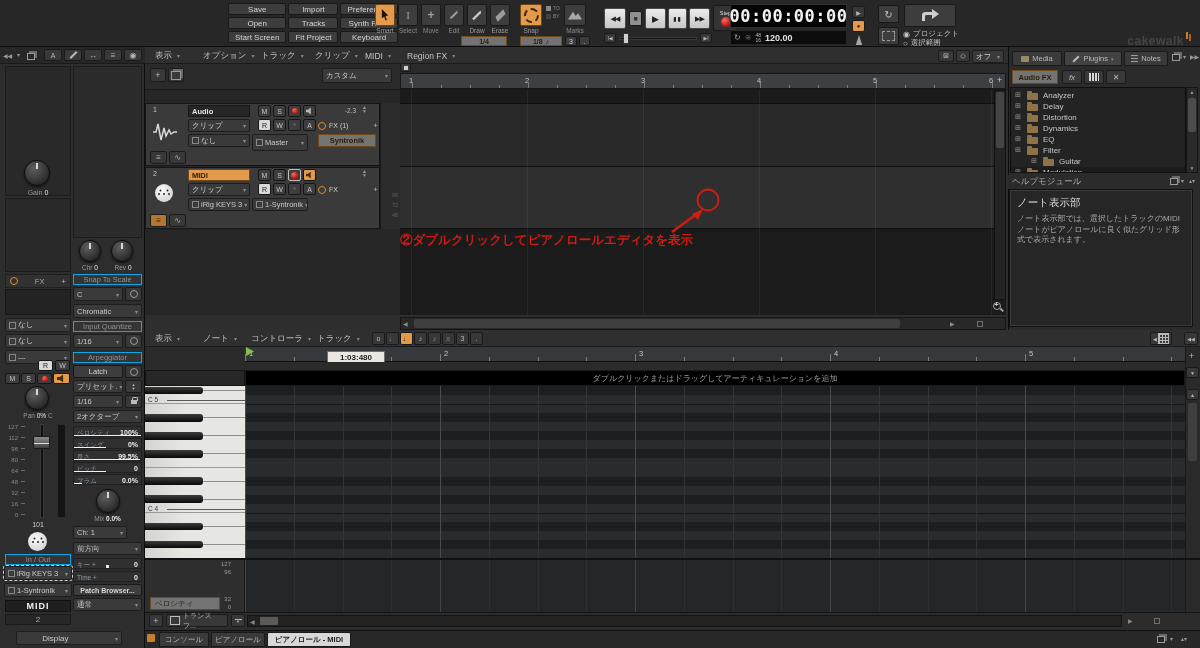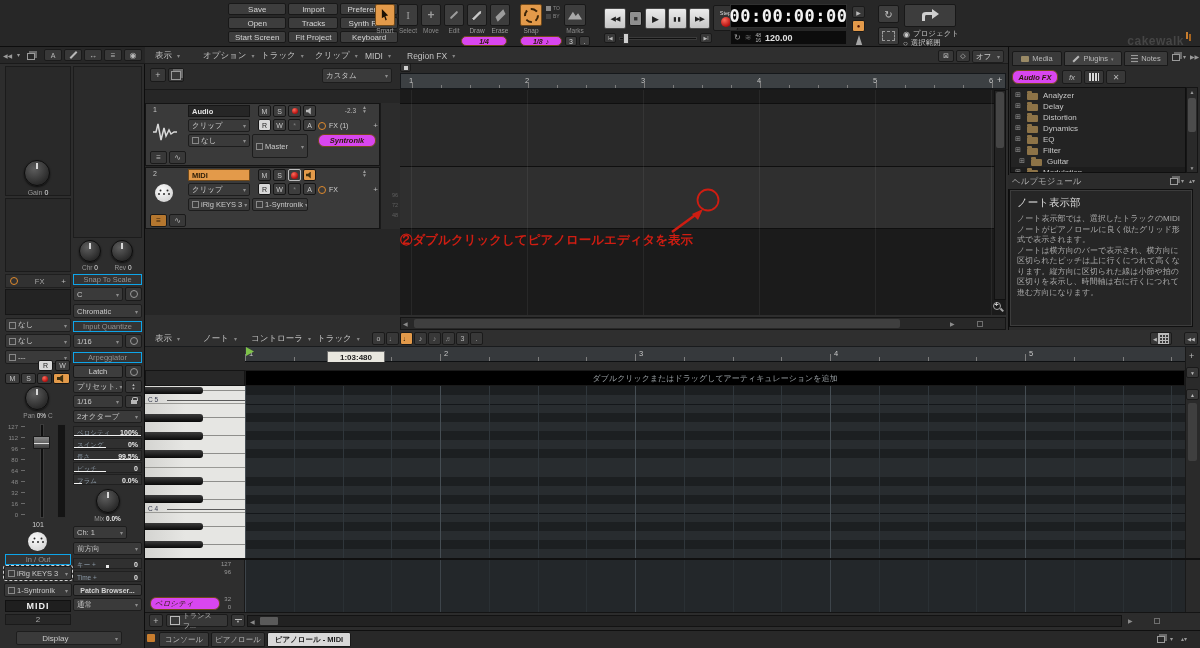--- a/index.html
+++ b/index.html
@@ -11,22 +11,22 @@
        justify-content:center;border-radius:2px;font-size:8px;}
   .ltbtn{background:linear-gradient(#ececec,#c6c6c6);border:1px solid #4a4a4a;border-radius:2px;
        color:#222;display:flex;align-items:center;justify-content:center;font-size:8px;}
   .dd{background:#3a3a3a;border:1px solid #1d1d1d;color:#c9c9c9;display:flex;align-items:center;
        padding:0 3px;border-radius:2px;font-size:7.5px;overflow:hidden;white-space:nowrap;}
   .dd::after{content:"▾";font-size:6px;color:#8d8d8d;margin-left:auto;padding-left:2px;}
   .menu{display:flex;align-items:center;height:17px;padding:0 5px;color:#c2c2c2;font-size:8.5px;white-space:nowrap;}
   .menu::after{content:"▾";font-size:6px;color:#858585;margin-left:5px;}
   .hdr{background:#343434;border:1px solid #0ea5e9;color:#929292;font-size:7.5px;display:flex;
        align-items:center;justify-content:center;white-space:nowrap;}
-  .chip{background:#d946ef;color:#2b1c08;border:1px solid #70491a;border-radius:6px;font-weight:bold;
-       display:flex;align-items:center;justify-content:center;font-size:7.5px;white-space:nowrap;font-style:italic;}
+  .chip{background:#737373;color:#2b1c08;border:1px solid #70491a;border-radius:0;font-weight:bold;
+       display:flex;align-items:center;justify-content:center;font-size:7.5px;white-space:nowrap;}
   .pbtn{background:#3d3d3d;border:1px solid #161616;color:#c6c6c6;font-size:7px;display:flex;
        align-items:center;justify-content:center;border-radius:2px;}
   .pbtn.lit{background:#d8d8d8;color:#1e1e1e;}
   .pbtn.orangebg{background:#e39a4a;color:#3a2408;}
   .mini{background:#383838;border:1px solid #1a1a1a;color:#b9b9b9;display:flex;align-items:center;
        justify-content:center;border-radius:2px;font-size:7px;}
   .knob{position:absolute;border-radius:50%;border:1px solid #0d0d0d;
        background:radial-gradient(circle at 38% 32%,#5e5e5e,#2a2a2a 72%);box-shadow:0 1px 2px rgba(0,0,0,.7);}
   .knob::after{content:"";position:absolute;left:calc(50% - 1px);top:2px;width:2px;height:6px;background:#d8d8d8;}
   .dbox{width:8px;height:7px;border:1px solid #9a9a9a;box-shadow:2px -2px 0 -0px #6a6a6a;display:inline-block;}
@@ -453,21 +453,21 @@
   <div class="a pbtn" style="left:303px;top:119px;width:13px;height:12px;">A</div>
   <div class="a" style="left:318px;top:119px;width:60px;height:13px;display:flex;align-items:center;gap:3px;">
     <span class="pw" style="width:6px;height:6px;"></span>
     <span style="font-size:7px;color:#cfcfcf;">FX (1)</span>
     <span style="margin-left:auto;color:#b9b9b9;font-size:8px;">+</span>
   </div>
   <div class="a dd" style="left:188px;top:134px;width:62px;height:13px;">
       <span style="width:5px;height:5px;border:1px solid #888;margin-right:2px;flex:none;"></span>
       <span>なし</span>
     </div>
-  <div class="a dd" style="left:252px;top:134px;width:56px;height:24px;">
+  <div class="a dd" style="left:252px;top:134px;width:56px;height:17px;">
       <span style="width:5px;height:5px;border:1px solid #888;margin-right:2px;flex:none;"></span>
       <span>Master</span>
     </div>
   <div class="a chip" style="left:318px;top:134px;width:58px;height:13px;">Syntronik</div>
   <div class="a mini" style="left:150px;top:151px;width:17px;height:13px;font-size:8px;">≡</div>
   <div class="a mini" style="left:169px;top:151px;width:17px;height:13px;font-size:8px;">∿</div>
 
   <div class="a" style="left:145px;top:167px;width:235px;height:62px;background:#3a3a3a;border:1px solid #141414;"></div>
   <div class="a" style="left:153px;top:170px;font-size:7px;color:#c4c4c4;">2</div>
   <div class="a din" style="left:155px;top:184px;width:18px;height:18px;"></div>
@@ -583,21 +583,21 @@
     <div style="position:absolute;left:0;top:46px;width:100%;height:11px;">
         <span style="position:absolute;left:4px;top:1px;font-size:7px;color:#999;">⊞</span>
         <span class="folder" style="left:16px;top:3px;"></span>
         <span style="position:absolute;left:32px;top:1px;font-size:8px;color:#c6c6c6;">EQ</span>
       </div>
     <div style="position:absolute;left:0;top:57px;width:100%;height:11px;">
         <span style="position:absolute;left:4px;top:1px;font-size:7px;color:#999;">⊞</span>
         <span class="folder" style="left:16px;top:3px;"></span>
         <span style="position:absolute;left:32px;top:1px;font-size:8px;color:#c6c6c6;">Filter</span>
       </div>
-    <div style="position:absolute;left:4px;top:68px;width:100%;height:11px;">
+    <div style="position:absolute;left:16px;top:68px;width:100%;height:11px;">
         <span style="position:absolute;left:4px;top:1px;font-size:7px;color:#999;">⊞</span>
         <span class="folder" style="left:16px;top:3px;"></span>
         <span style="position:absolute;left:32px;top:1px;font-size:8px;color:#c6c6c6;">Guitar</span>
       </div>
     <div style="position:absolute;left:0;top:79px;width:100%;height:11px;background:#1c1c1c;">
         <span style="position:absolute;left:4px;top:1px;font-size:7px;color:#999;">⊞</span>
         <span class="folder" style="left:16px;top:3px;"></span>
         <span style="position:absolute;left:32px;top:1px;font-size:8px;color:#c6c6c6;">Modulation</span>
       </div>
   </div>
@@ -609,21 +609,20 @@
 
   <div class="a" style="left:1008px;top:175px;width:192px;height:14px;background:#2b2b2b;display:flex;align-items:center;">
     <span style="margin-left:4px;font-size:8.5px;color:#b0b0b0;">ヘルプモジュール</span>
   </div>
   <div class="a dbox" style="left:1170px;top:178px;"></div>
   <div class="a" style="left:1181px;top:177px;font-size:6px;color:#9a9a9a;">▾</div>
   <div class="a" style="left:1189px;top:177px;font-size:6px;color:#9a9a9a;">▴▾</div>
   <div class="a" style="left:1010px;top:190px;width:182px;height:136px;background:#262626;border:1px solid #3c3c3c;box-shadow:0 0 0 1px #101010;">
     <div style="margin:5px 6px 4px;font-size:10.5px;color:#dcdcdc;">ノート表示部</div>
     <div style="margin:0 6px;font-size:8px;line-height:10.5px;color:#a9a9a9;">ノート表示部では、選択したトラックのMIDIノートがピアノロールに良く似たグリッド形式で表示されます。</div>
-    <div style="margin:0 6px;font-size:8px;line-height:10.5px;color:#a9a9a9;">ノートは横方向のバーで表示され、横方向に区切られたピッチは上に行くにつれて高くなります。縦方向に区切られた線は小節や拍の区切りを表示し、時間軸は右に行くにつれて進む方向になります。</div>
   </div>
 
   <div class="a" style="left:145px;top:330px;width:1055px;height:300px;background:#2a2a2a;border-top:1px solid #0d0d0d;"></div>
   <div class="a" style="left:145px;top:330px;width:1055px;height:17px;background:#2f2f2f;border-bottom:1px solid #191b1d;"></div>
   <div class="a menu" style="left:150px;top:330px;">
       <span>表示</span>
     </div>
   <div class="a menu" style="left:198px;top:330px;">
       <span>ノート</span>
     </div>

